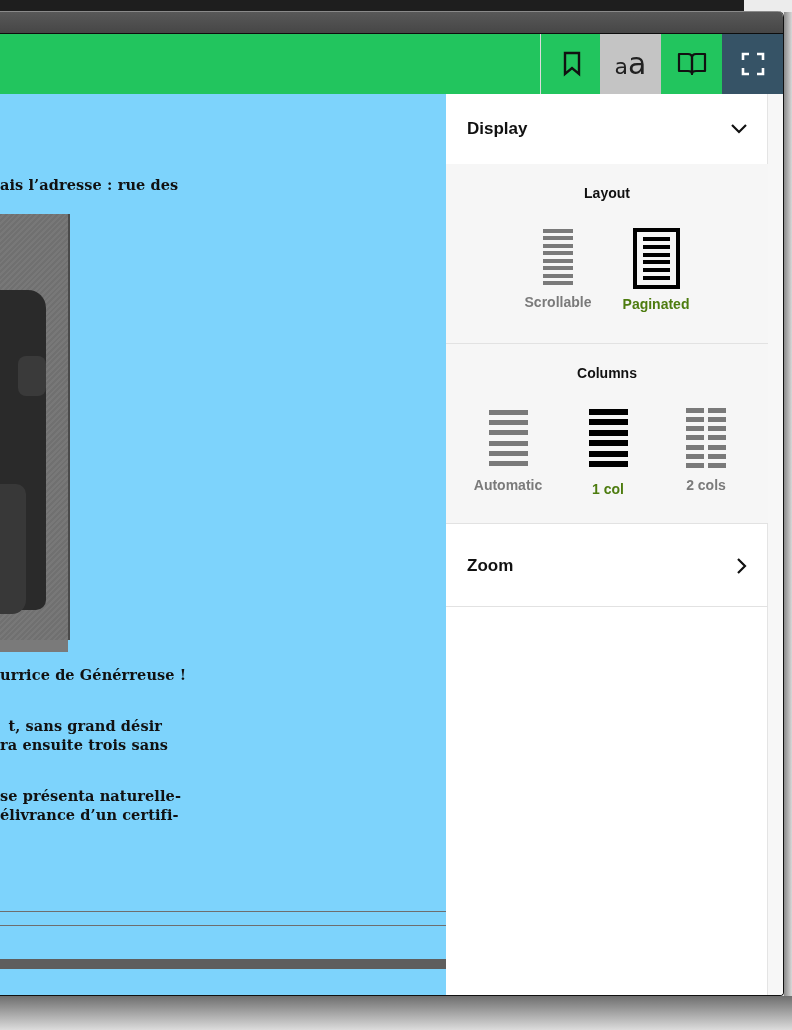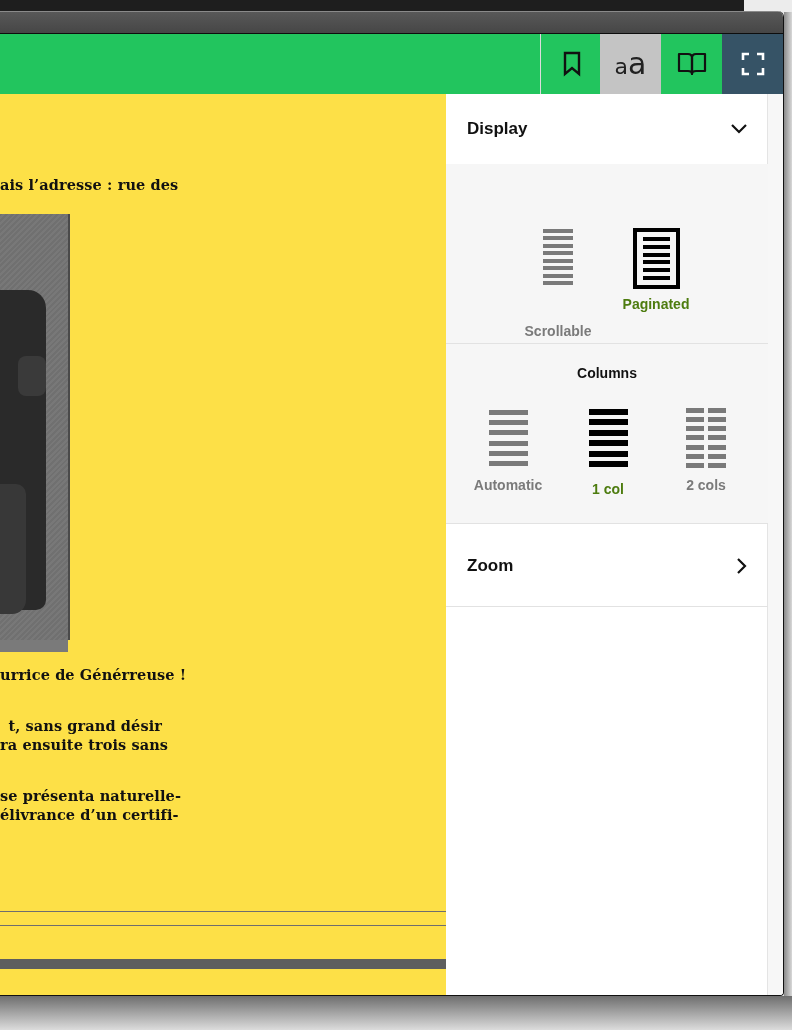--- a/index.html
+++ b/index.html
@@ -46,21 +46,21 @@
   .tb-btn.settings { left: 600px; background: #c4c4c4; }
   .tb-btn.toc { left: 661px; }
   .tb-btn.fullscreen { left: 722px; background: #365366; width: 62px; }
   .aa-glyph { font-family: "DejaVu Sans", sans-serif; color: #222; line-height: 1; }
   .aa-glyph .small { font-size: 22px; }
   .aa-glyph .big { font-size: 30px; }
 
   
   .reader {
     position: absolute; left: 0; top: 83px; width: 446px; height: 902px;
-    background: #fde047; overflow: hidden;
+    background: #7dd3fc; overflow: hidden;
   }
   .page-text {
     position: absolute; left: 0; width: 162px;
     font-family: "DejaVu Serif", serif; font-size: 14.5px; font-weight: bold;
     color: #111; text-align: right; line-height: 19px; white-space: nowrap;
     letter-spacing: 0.1px;
   }
   .illustration {
     position: absolute; left: 0; top: 120px; width: 70px; height: 426px;
     background: repeating-linear-gradient(135deg, #707070 0 2px, #787878 2px 4px);
@@ -176,22 +176,23 @@
   <div class="panel">
 
     <div class="section-head" style="top:0">
       <span class="label">Display</span>
       <svg width="18" height="12" viewBox="0 0 18 12">
         <path d="M2 2 L9 9 L16 2" fill="none" stroke="#111" stroke-width="2.2"></path>
       </svg>
     </div>
 
     <div class="group" style="top:70px; height:180px;">
-
-      <div class="opt off" style="left:77px; top:64px; width:70px;gap:29px;">
+      <div class="group-title" style="top:21px">Layout</div>
+
+      <div class="opt off" style="left:77px; top:64px; width:70px;">
         <div class="bars" style="width:30px; height:58px; padding:1px 0;">
           <span style="height:4px;background:#7a7a7a"></span>
             <span style="height:4px;background:#7a7a7a"></span>
           <span style="height:4px;background:#7a7a7a"></span>
             <span style="height:4px;background:#7a7a7a"></span>
           <span style="height:4px;background:#7a7a7a"></span>
             <span style="height:4px;background:#7a7a7a"></span>
           <span style="height:4px;background:#7a7a7a"></span>
             <span style="height:4px;background:#7a7a7a"></span>
         </div>

